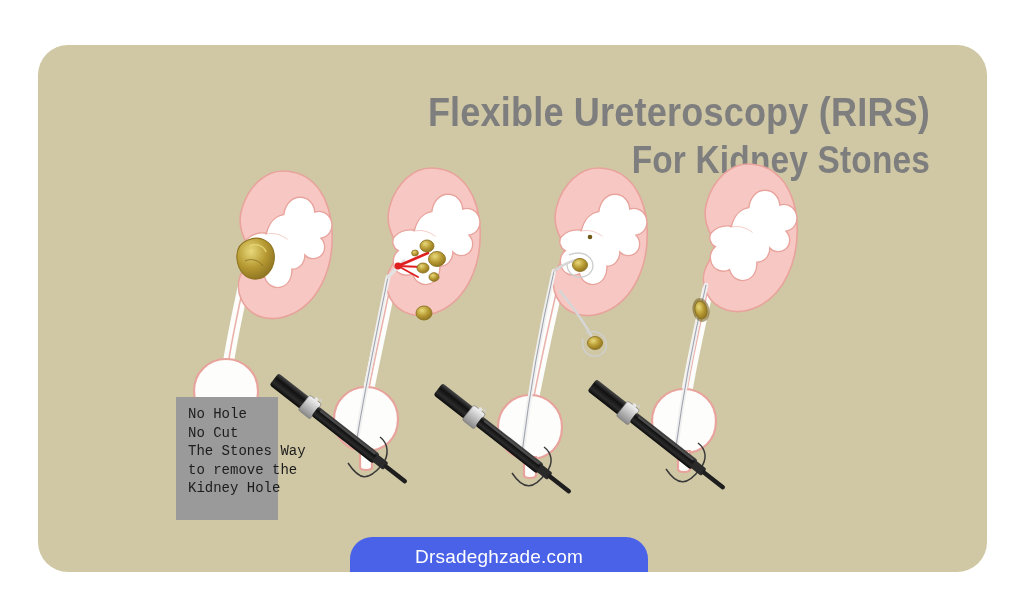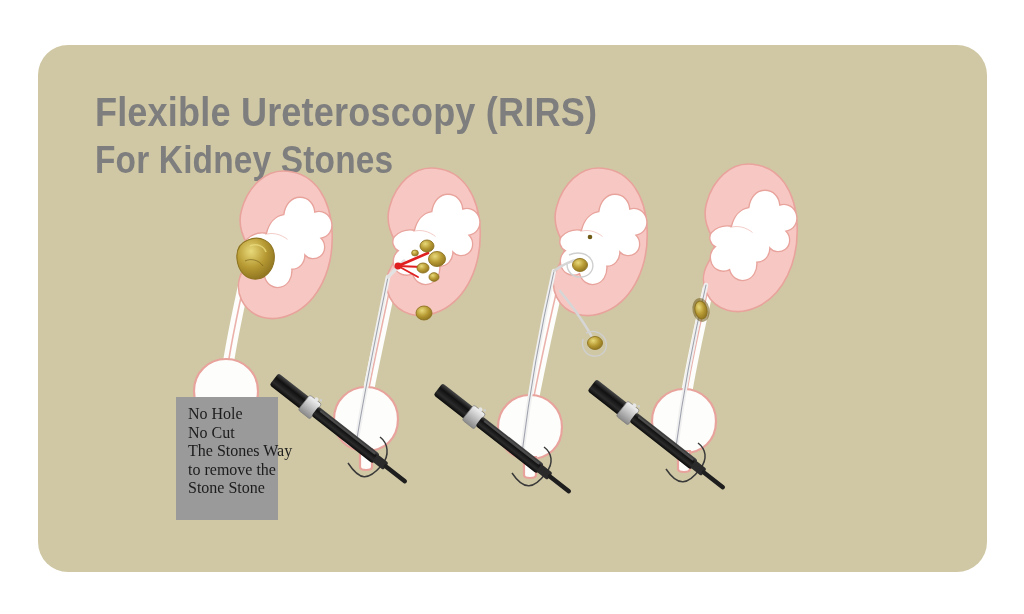--- a/index.html
+++ b/index.html
@@ -5,38 +5,38 @@
   html,body{margin:0;padding:0;background:#ffffff;}
   body{
     width:1024px;height:614px;overflow:hidden;position:relative;
     font-family:"Liberation Sans","DejaVu Sans",sans-serif;
   }
   #card{
     position:absolute;left:38px;top:45px;width:949px;height:527px;
     background:#d0c8a4;border-radius:30px;overflow:hidden;
   }
   #title-wrap{
-    position:absolute;left:0;top:45px;width:949px;text-align:left;
+    position:absolute;left:0;top:45px;width:949px;text-align:right;
     pointer-events:none;
   }
   .title-line{
     color:#7e7e7e;font-weight:bold;letter-spacing:.2px;
     font-family:"Liberation Sans","DejaVu Sans",sans-serif;
     transform:scaleX(.88);
   }
   #title-main{font-size:41px;line-height:44px;}
   #title-sub{font-size:38px;line-height:44px;margin-top:4px;}
   #scene{position:absolute;left:0;top:0;width:949px;height:527px;}
   #factbox{
     position:absolute;left:138px;top:352px;width:102px;height:123px;
     background:#9a9a9a;padding:8px 10px 0 12px;box-sizing:border-box;
   }
   #factbox div{
-    color:#1c1c1c;font-size:16px;line-height:18.5px;white-space:nowrap;
-    font-family:Liberation Serif, serif;
+    color:#1c1c1c;font-size:14px;line-height:18.5px;white-space:nowrap;
+    font-family:Liberation Mono, monospace;
   }
   #footer-badge{
     position:absolute;left:312px;top:492px;width:298px;height:40px;
     background:#4a62e8;border-radius:22px 22px 0 0;
     display:flex;align-items:center;justify-content:center;
   }
   #footer-badge span{
     color:#ffffff;font-size:19px;letter-spacing:.2px;
     font-family:"Liberation Sans","DejaVu Sans",sans-serif;
   }
@@ -232,17 +232,20 @@
           <use href="#scopeShape"></use>
         </g>
     </g>
   </svg>
 
   <div id="factbox">
     <div>No Hole</div>
     <div>No Cut</div>
     <div>The Stones Way</div>
     <div>to remove the</div>
-    <div>Stone Stone</div>
+    <div>Kidney Hole</div>
   </div>
 
+  <div id="footer-badge">
+    <span>Drsadeghzade.com</span>
+  </div>
 
 </div>
 
 </body></html>

